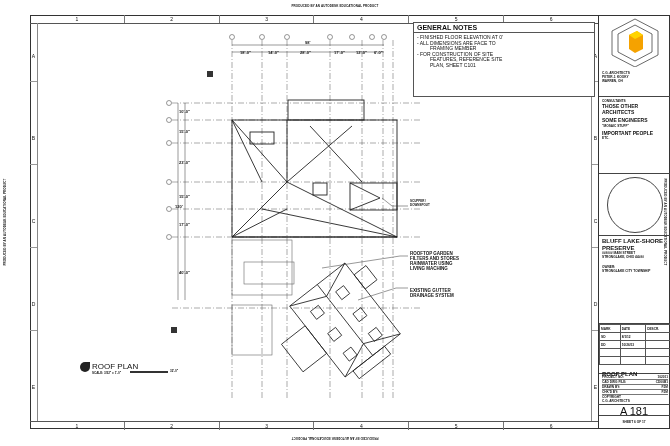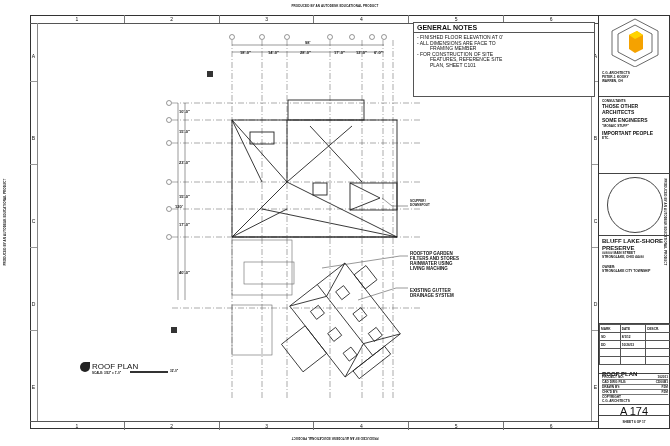--- a/index.html
+++ b/index.html
@@ -305,14 +305,14 @@
         <span>PJM</span>
       </div>
     <div class="tiny">COPYRIGHT</div>
     <div class="tiny">C.G. ARCHITECTS</div>
   </div>
 </div>
 
 <div class="abs" style="left:598px;top:368px;width:72px;height:0"></div>
 <div class="abs small" style="left:602px;top:372px;font-size:6px">ROOF PLAN</div>
 <div class="abs" style="left:598px;top:404px;width:72px;border-top:1px solid #444"></div>
-<div class="abs sheetno" style="left:598px;top:405px;font-size:11px">A 174</div>
+<div class="abs sheetno" style="left:598px;top:405px;font-size:11px">A 181</div>
 <div class="abs sheetno tiny" style="left:598px;top:420px">SHEET 6 OF 17</div>
 
 </body></html>

